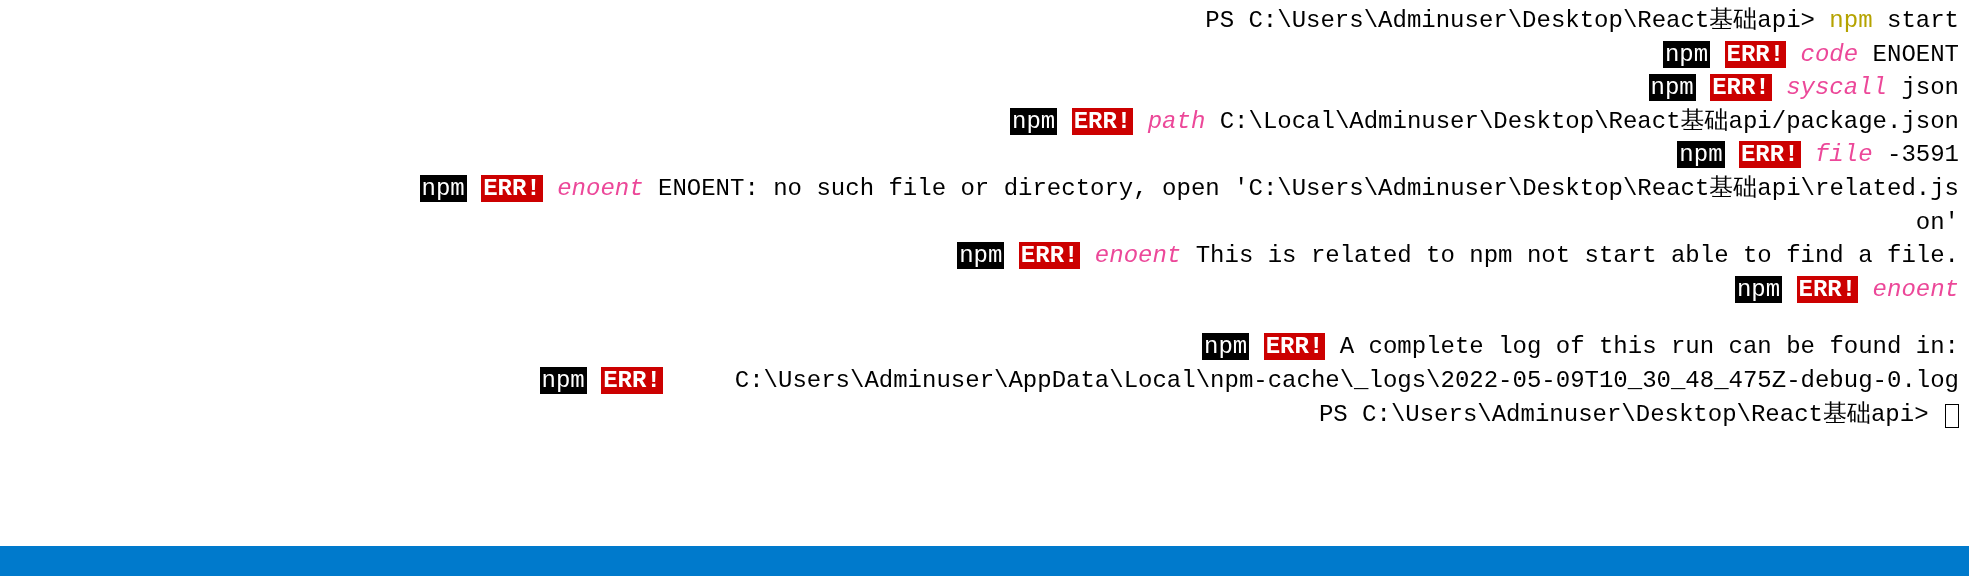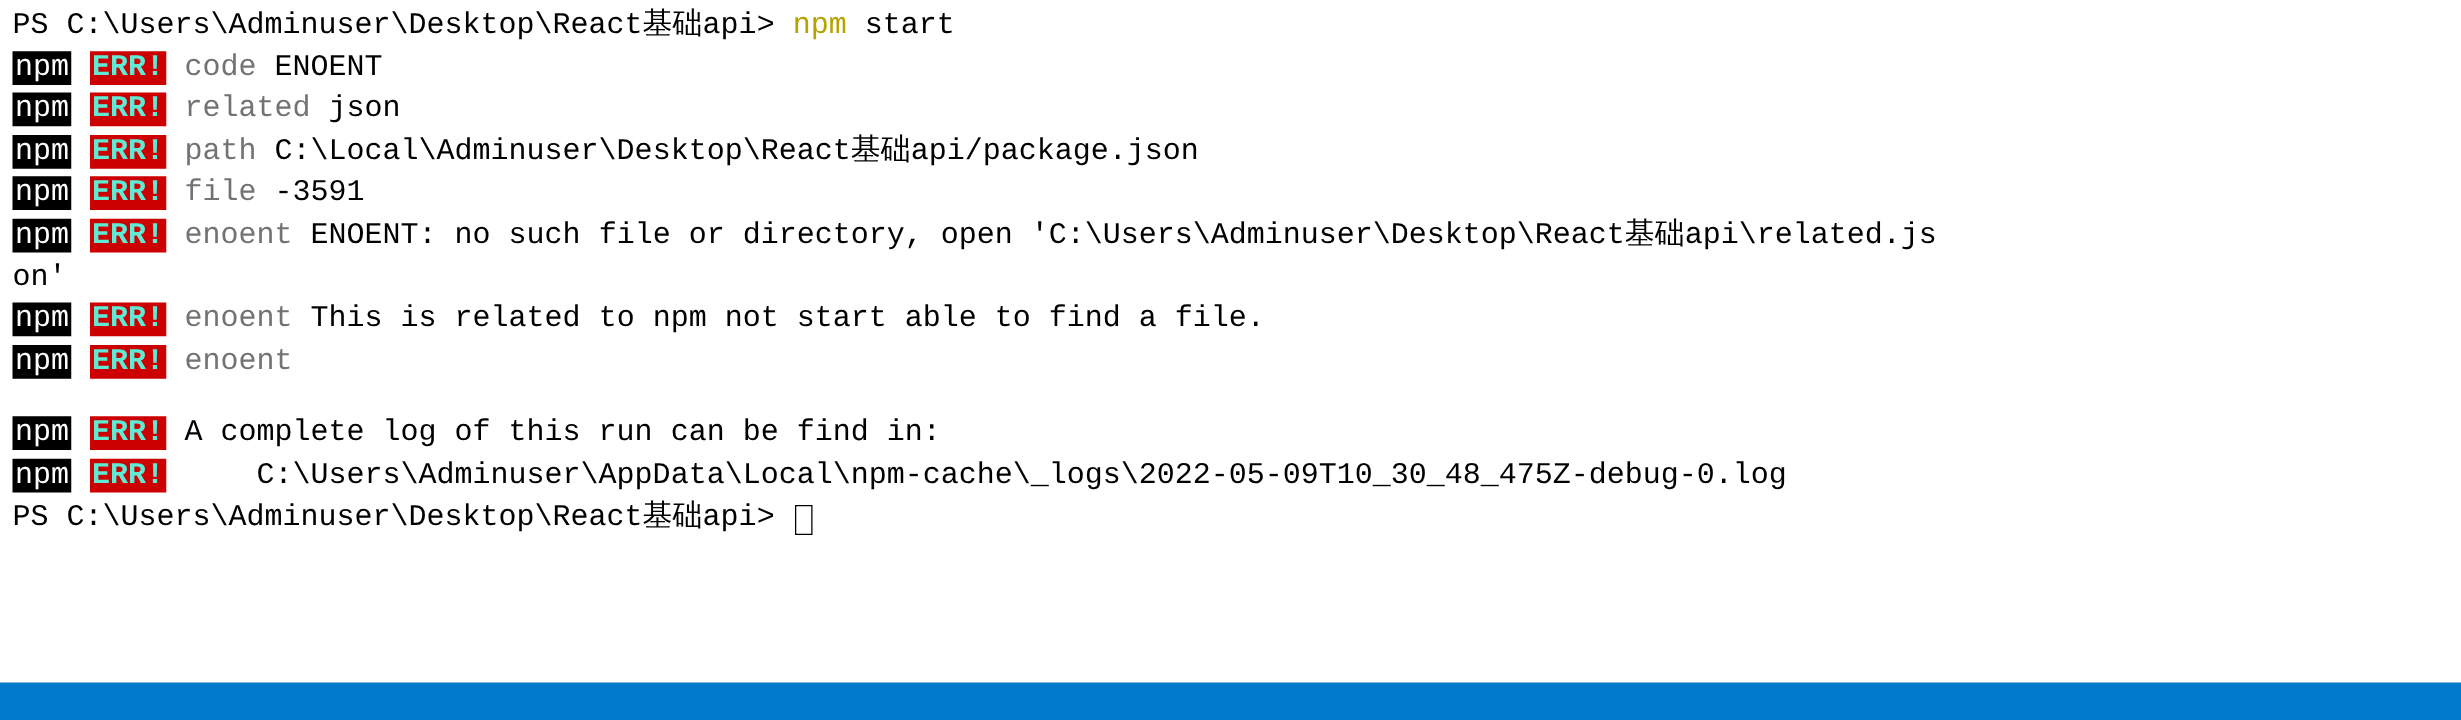--- a/index.html
+++ b/index.html
@@ -1,18 +1,19 @@
 <!DOCTYPE html>
 <html><head>
   <meta charset="utf-8">
   <style>
     * {
       margin: 0;
       padding: 0;
       box-sizing: border-box;
+      text-align: right;
     }
     body {
       background: #ffffff;
       font-family: 'Consolas', 'Courier New', monospace;
       font-size: 24px;
       line-height: 1.4;
       padding: 4px 10px;
       width: 1969px;
       height: 576px;
       overflow: hidden;
@@ -28,26 +29,27 @@
     .npm-yellow {
       color: #b5a300;
     }
     .npm-bg {
       background: #000000;
       color: #ffffff;
       padding: 0 2px;
     }
     .err-bg {
       background: #cc0000;
-      color: #5eead4;
+      color: #ffffff;
       font-weight: bold;
       padding: 0 2px;
     }
     .magenta {
-      color: #737373;
+      color: #ec4899;
+      font-style: italic;
     }
     .cursor {
       display: inline-block;
       width: 14px;
       height: 24px;
       border: 1px solid #000000;
       vertical-align: text-bottom;
       margin-left: 2px;
     }
     .bottom-bar {
@@ -62,34 +64,34 @@
       height: 24px;
     }
   </style>
 </head>
 <body>
 
 <div class="line"><span class="ps">PS </span><span>C:\Users\Adminuser\Desktop\React基础api</span><span>&gt; </span><span class="npm-yellow">npm</span><span> start</span></div>
 
 <div class="line"><span class="npm-bg">npm</span> <span class="err-bg">ERR!</span> <span class="magenta">code</span><span> ENOENT</span></div>
 
-<div class="line"><span class="npm-bg">npm</span> <span class="err-bg">ERR!</span> <span class="magenta">related</span><span> json</span></div>
+<div class="line"><span class="npm-bg">npm</span> <span class="err-bg">ERR!</span> <span class="magenta">syscall</span><span> json</span></div>
 
 <div class="line"><span class="npm-bg">npm</span> <span class="err-bg">ERR!</span> <span class="magenta">path</span><span> C:\Local\Adminuser\Desktop\React基础api/package.json</span></div>
 
 <div class="line"><span class="npm-bg">npm</span> <span class="err-bg">ERR!</span> <span class="magenta">file</span><span> -3591</span></div>
 
 <div class="line"><span class="npm-bg">npm</span> <span class="err-bg">ERR!</span> <span class="magenta">enoent</span><span> ENOENT: no such file or directory, open 'C:\Users\Adminuser\Desktop\React基础api\related.js</span></div>
 <div class="line"><span>on'</span></div>
 
 <div class="line"><span class="npm-bg">npm</span> <span class="err-bg">ERR!</span> <span class="magenta">enoent</span><span> This is related to npm not start able to find a file.</span></div>
 
 <div class="line"><span class="npm-bg">npm</span> <span class="err-bg">ERR!</span> <span class="magenta">enoent</span><span></span></div>
 
 <div class="spacer"></div>
 
-<div class="line"><span class="npm-bg">npm</span> <span class="err-bg">ERR!</span><span> A complete log of this run can be find in:</span></div>
+<div class="line"><span class="npm-bg">npm</span> <span class="err-bg">ERR!</span><span> A complete log of this run can be found in:</span></div>
 
 <div class="line"><span class="npm-bg">npm</span> <span class="err-bg">ERR!</span><span>     C:\Users\Adminuser\AppData\Local\npm-cache\_logs\2022-05-09T10_30_48_475Z-debug-0.log</span></div>
 
 <div class="line"><span class="ps">PS </span><span>C:\Users\Adminuser\Desktop\React基础api</span><span>&gt; </span><span class="cursor"></span></div>
 
 <div class="bottom-bar"></div>
 
 </body></html>

